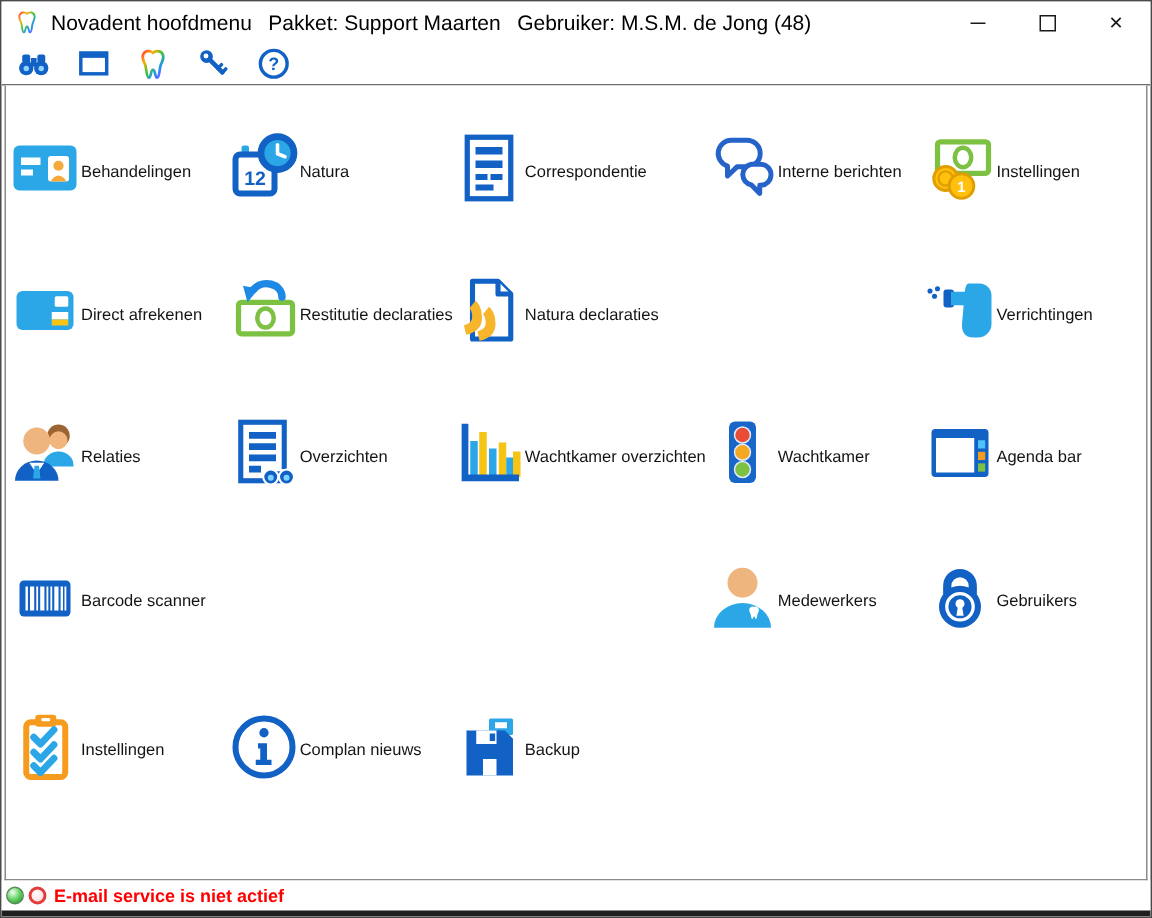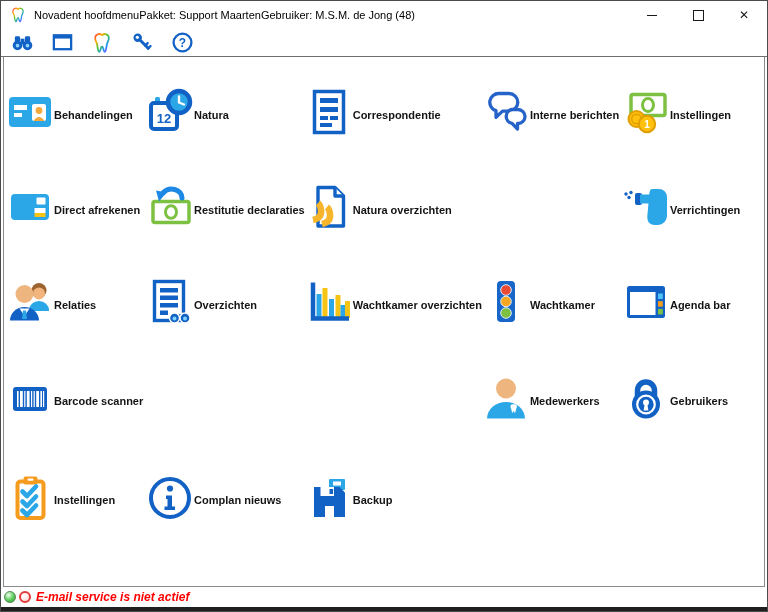--- a/index.html
+++ b/index.html
@@ -1,41 +1,41 @@
 <!DOCTYPE html>
 <html><head>
 <meta charset="utf-8">
 <style>
   html,body{margin:0;padding:0;background:#fff;}
   body{width:768px;height:612px;font-family:"Liberation Sans",sans-serif;-webkit-font-smoothing:antialiased;}
   .window{width:768px;height:612px;box-sizing:border-box;border:1px solid #4a4a4a;background:#fff;display:flex;flex-direction:column;overflow:hidden;}
   
   .titlebar{height:28px;flex:0 0 28px;display:flex;align-items:center;padding-left:8px;background:#fff;}
-  .titletext{font-size:11px;color:#000;margin-left:7px;display:flex;white-space:nowrap;}
+  .titletext{font-size:14px;color:#000;margin-left:7px;display:flex;gap:11px;white-space:nowrap;}
   .wincontrols{margin-left:auto;display:flex;height:100%;}
   .winbtn{width:46px;height:100%;display:flex;align-items:center;justify-content:center;color:#1a1a1a;}
   .glyph-min{width:10px;border-top:1px solid #1a1a1a;height:0;}
   .glyph-max{width:9px;height:9px;border:1px solid #1a1a1a;}
   .glyph-close{font-size:12px;line-height:1;}
   
   .toolbar{height:27px;flex:0 0 27px;display:flex;align-items:center;gap:16px;padding-left:9px;background:#fff;border-bottom:1px solid #6e6e6e;}
   .toolbtn{width:24px;height:24px;display:flex;align-items:center;justify-content:center;}
   
   .main{flex:1 1 auto;margin:0 2px;border-left:1px solid #8a8a8a;border-right:1px solid #8a8a8a;border-bottom:1px solid #8a8a8a;background:#fff;padding-top:5px;box-sizing:border-box;}
   .grid{display:grid;grid-template-columns:repeat(5,1fr);grid-template-rows:95px 95px 95px 98px 100px;padding:0 2px;}
   .cell{display:flex;flex-direction:row;align-items:center;padding-top:5px;cursor:pointer;}
   .cell svg.mi{width:48px;height:48px;display:block;}
-  .cell .label{font-size:11px;color:#141414;margin-top:5px;white-space:nowrap;font-weight:bold;}
+  .cell .label{font-size:11px;color:#141414;margin-top:5px;white-space:nowrap;}
   .cell.empty{cursor:default;}
   
   .statusbar{height:20px;flex:0 0 20px;display:flex;align-items:center;padding-left:3px;gap:3px;background:#fff;}
   .ind{border-radius:50%;flex:0 0 auto;}
   .ind-green{width:12px;height:12px;background:radial-gradient(circle at 35% 30%,#f2fff2 0%,#6fd66f 45%,#149414 100%);border:1px solid #5a8a5a;box-sizing:border-box;}
   .ind-red{width:12px;height:12px;background:radial-gradient(circle at 35% 30%,#ffffff 0%,#ffe9e9 55%,#ffcaca 100%);border:2px solid #e23c3c;box-sizing:border-box;}
-  .statustext{color:#ff0000;font-weight:bold;font-size:12px;margin-left:2px;white-space:nowrap;font-style:italic;}
+  .statustext{color:#ff0000;font-weight:bold;font-size:12px;margin-left:2px;white-space:nowrap;}
   .bottomstrip{height:4px;flex:0 0 4px;background:#1f1f1f;}
 </style>
 </head>
 <body>
 
 <div class="window">
 
   <div class="titlebar">
     <span style="display:flex;">
       <svg width="18" height="18" viewBox="0 0 24 24">
@@ -198,21 +198,21 @@
 
       <div class="cell">
         <svg class="mi" viewBox="0 0 48 48">
           <path d="M13,4.5 h17 l8.5,8.5 v30 h-25.5 z" fill="#fff" stroke="#1261C4" stroke-width="3.4" stroke-linejoin="round"></path>
           <path d="M30,4.5 v8.5 h8.5" fill="#fff" stroke="#1261C4" stroke-width="3.4" stroke-linejoin="round"></path>
           <g stroke="#F7B52C" stroke-width="6.5" fill="none">
             <path d="M8,37 q9,-2 8,-10 q-0.5,-5 -3,-7"></path>
             <path d="M17,41 q9,-2 8,-10 q-0.5,-5 -3,-7"></path>
           </g>
         </svg>
-        <span class="label">Natura overzichten</span>
+        <span class="label">Natura declaraties</span>
       </div>
 
       <div class="cell empty"></div>
 
       <div class="cell">
         <svg class="mi" viewBox="0 0 48 48">
           <circle cx="4" cy="11" r="1.7" fill="#1261C4"></circle>
           <circle cx="9" cy="9.5" r="1.7" fill="#1261C4"></circle>
           <circle cx="7" cy="14.5" r="1.7" fill="#1261C4"></circle>
           <rect x="13" y="10" width="7" height="12" rx="2" fill="#1261C4"></rect>

